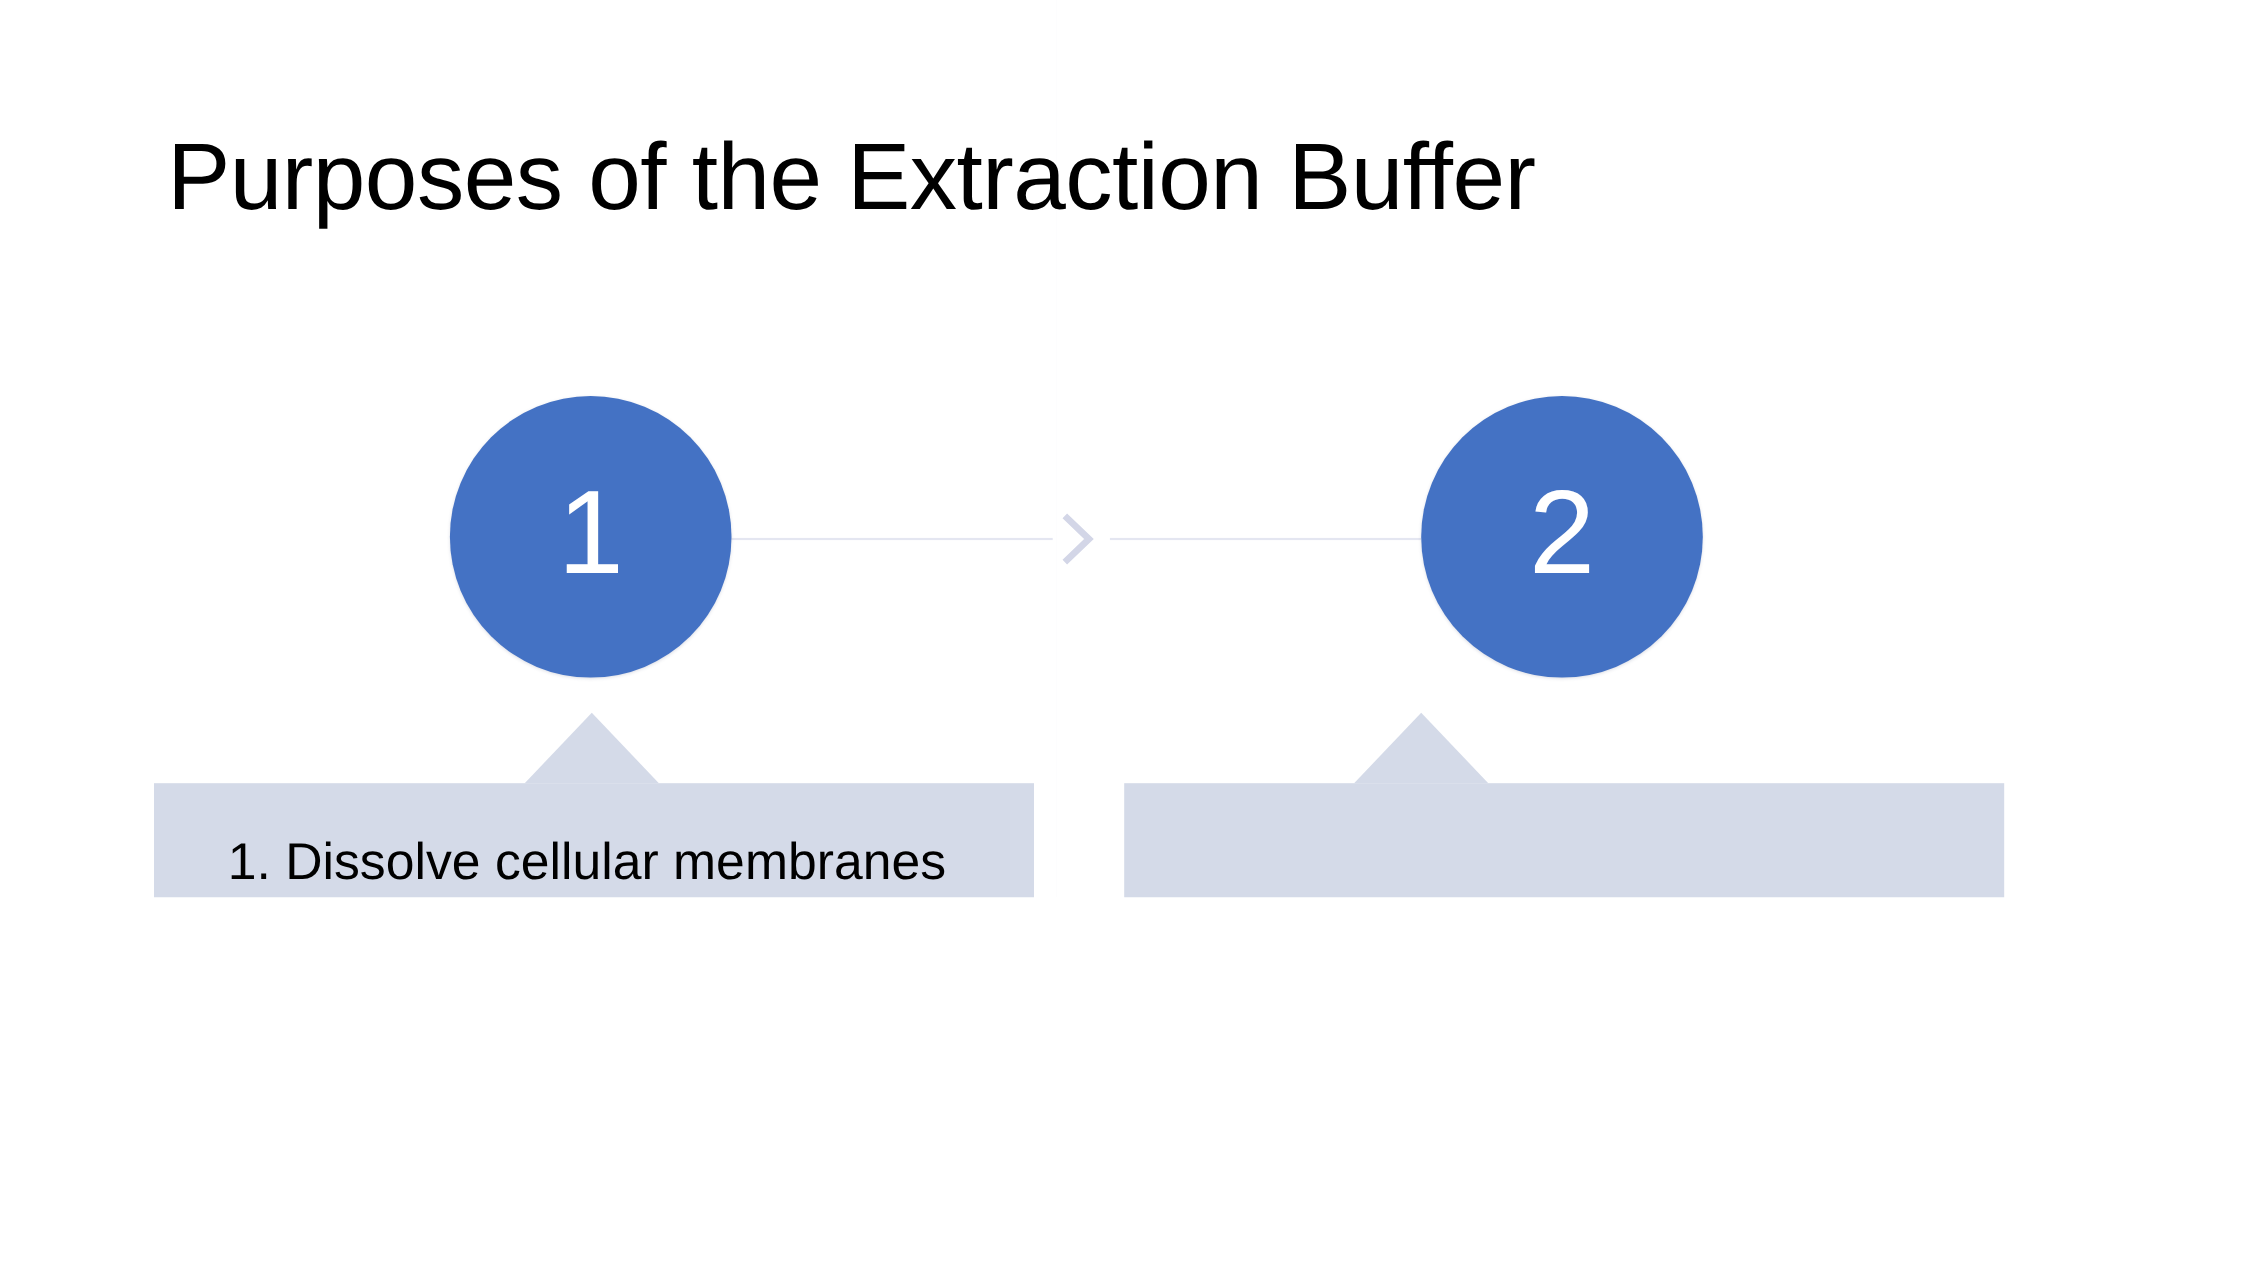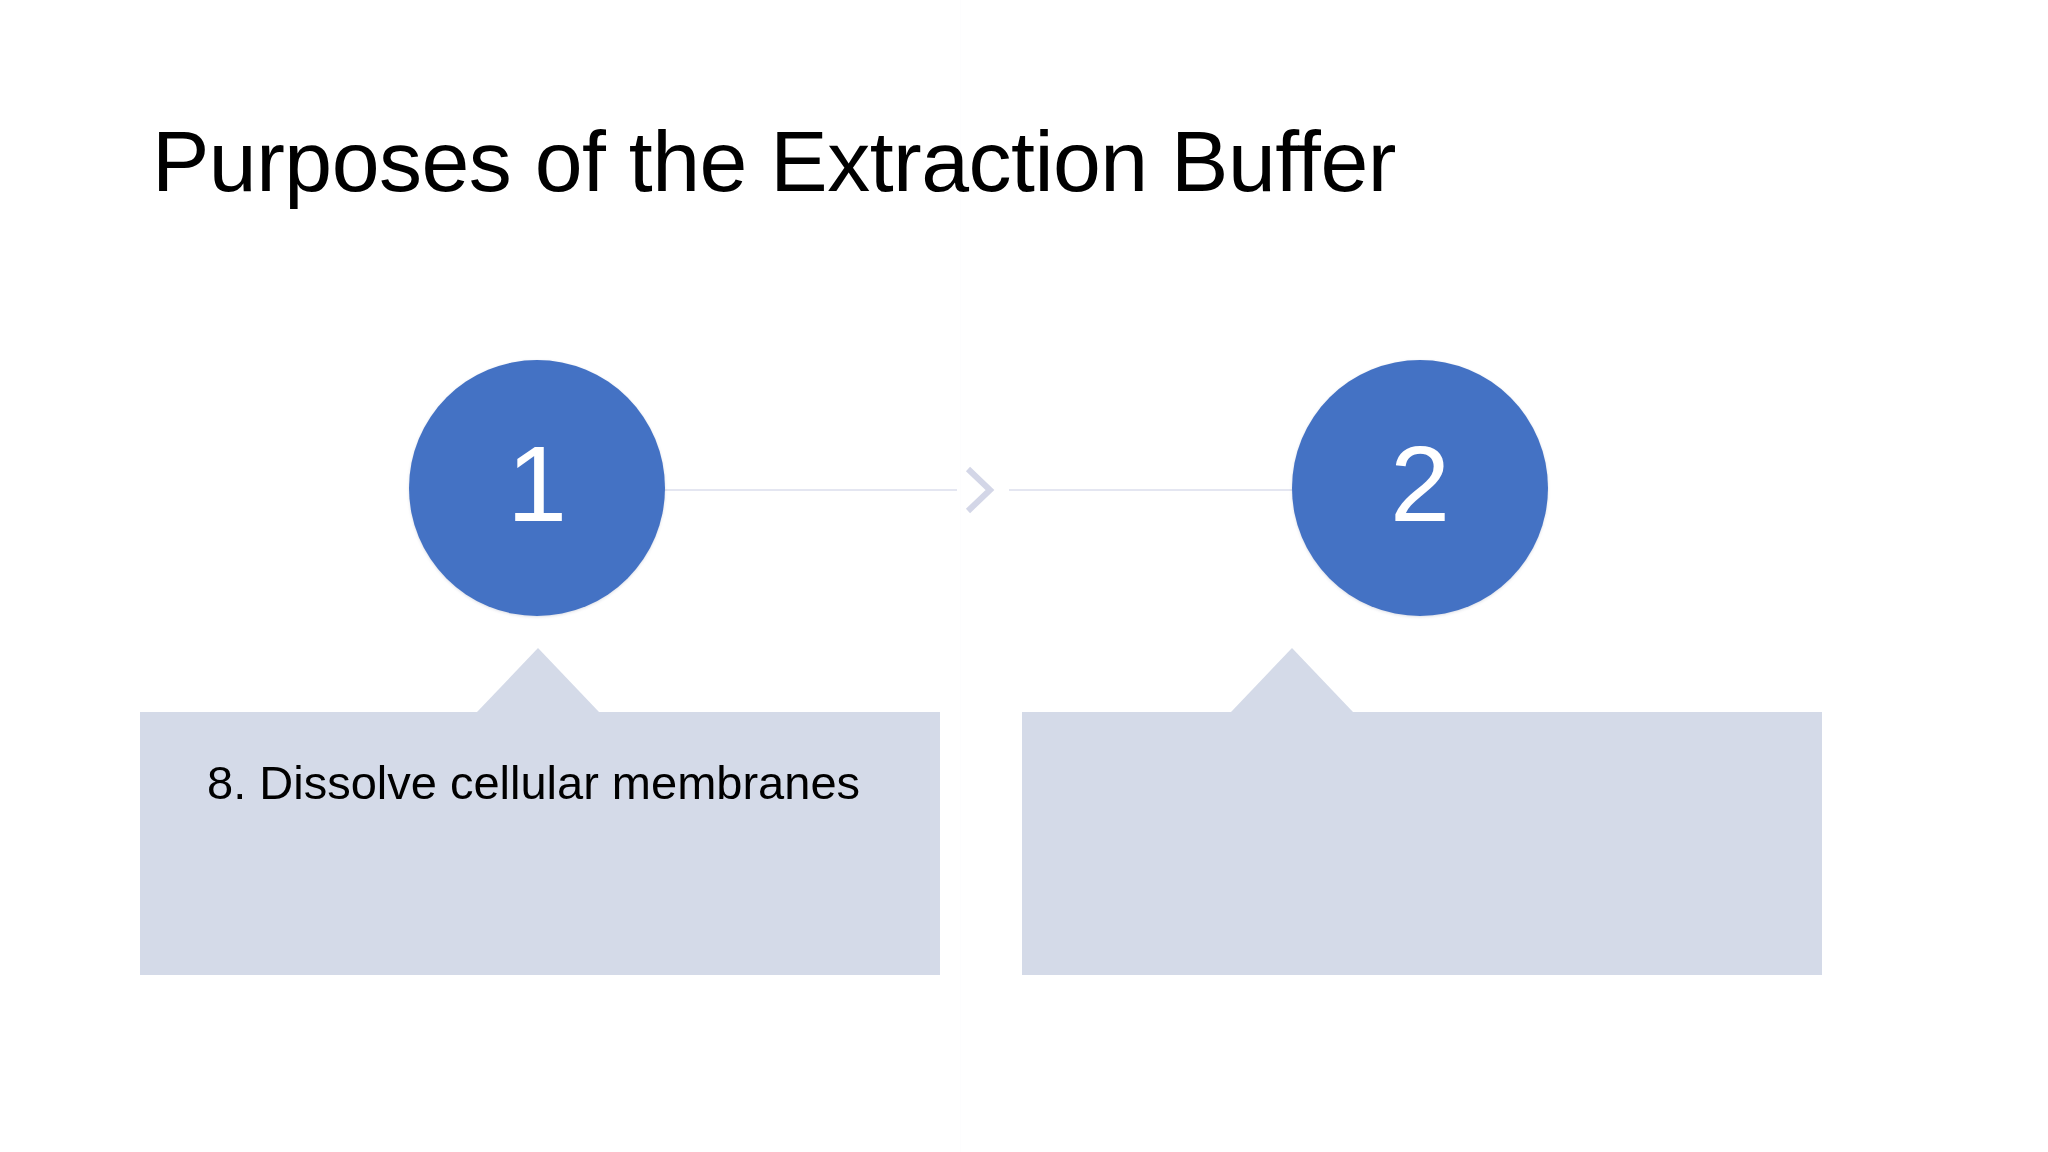--- a/index.html
+++ b/index.html
@@ -8,21 +8,21 @@
     padding: 0;
     background: #ffffff;
   }
   body {
     font-family: "Liberation Sans", "DejaVu Sans", sans-serif;
   }
 
   .slide {
     position: relative;
     width: 2048px;
-    height: 1152px;
+    height: 816px;
     background: #ffffff;
     overflow: hidden;
   }
 
   
   .bg-seam {
     position: absolute;
     left: 960px;
     top: 0;
     width: 1px;
@@ -152,21 +152,21 @@
         <polyline points="20,10 42,31 20,52" fill="none" stroke="#D3D6E7" stroke-width="6" stroke-linecap="butt" stroke-linejoin="miter"></polyline>
       </svg>
     </div>
 
     <div class="step-circle circle-1">
       <span class="num">1</span>
     </div>
 
     <div class="callout callout-1">
       <div class="callout-pointer"></div>
-      <div class="callout-text">8. Dissolve cellular membranes</div>
+      <div class="callout-text">1. Dissolve cellular membranes</div>
     </div>
 
     <div class="step-circle circle-2">
       <span class="num">2</span>
     </div>
 
     <div class="callout callout-2">
       <div class="callout-pointer"></div>
     </div>
 

